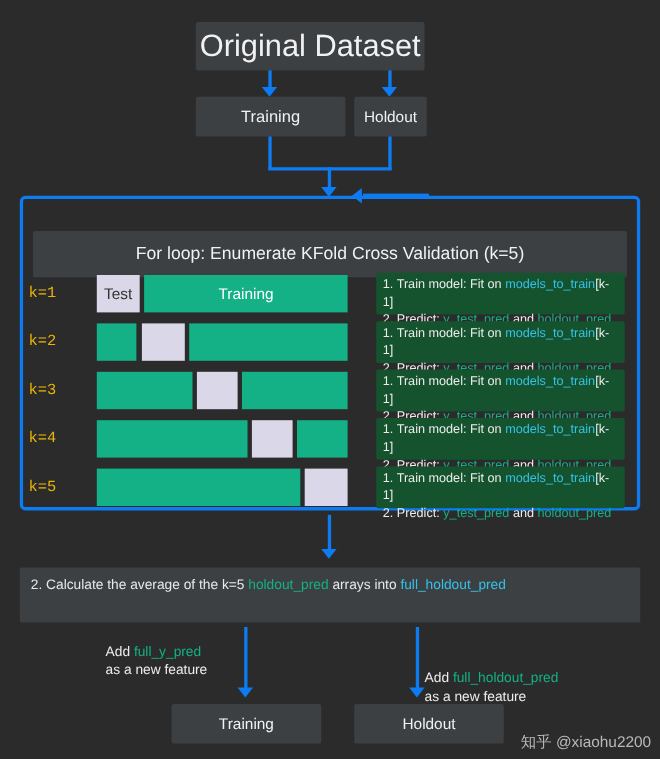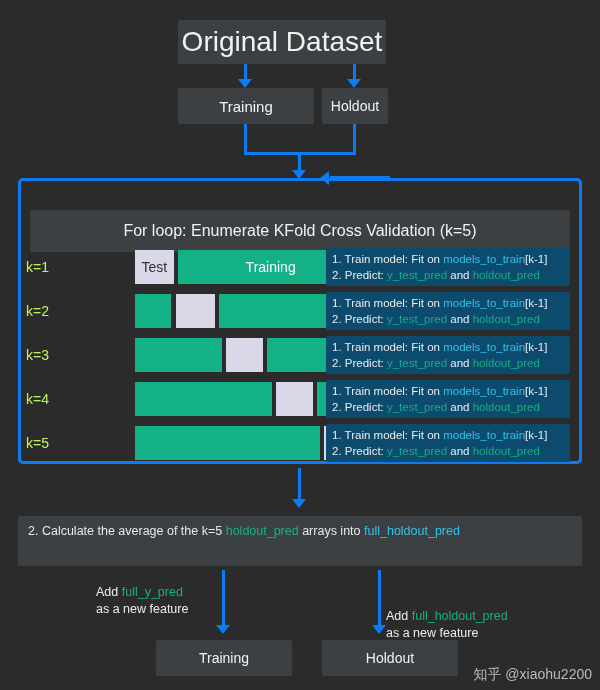--- a/index.html
+++ b/index.html
@@ -62,39 +62,39 @@
     font-size:16px; color:#f1f1f1;
     border-radius:2px;
     margin-top:18px;
   }
 
   
   .fold-row { position:absolute; left:26px; width:548px; height:38px; }
   .fold-label {
     position:absolute; left:0; top:0; width:36px; height:38px;
     display:flex; align-items:center; justify-content:flex-start;
-    font-size:14px; color:#bef264;
+    font-size:14px; color:#eab308;font-family:Liberation Mono, monospace;
   }
   .bar-track {
     position:absolute; left:62px; top:2px; width:228px; height:34px;
   }
-  .seg { position:absolute; top:0; height:34px; box-sizing:border-box;margin-left:47px; }
+  .seg { position:absolute; top:0; height:34px; box-sizing:border-box; }
   .seg.train { background:#13b185; }
   .seg.test  { background:#d9d7e8; }
   .seg .seglabel {
     display:flex; width:100%; height:100%;
     align-items:center; justify-content:center;
     font-size:14px;
   }
   .seg.train .seglabel { color:#ffffff; }
   .seg.test  .seglabel { color:#333333; }
 
   .desc {
-    position:absolute; left:300px; top:0; width:244px; height:38px;
-    background:#0c4a6e; border-radius:2px;
+    position:absolute; left:316px; top:0; width:226px; height:38px;
+    background:#14532d; border-radius:2px;
     padding:3px 6px; box-sizing:border-box;
     font-size:11.5px; line-height:16px;
     color:#ececec;
   }
   .tk { color:#35c1e8; }
   .tg { color:#13b185; }
 
   
   #cumulate-box {
     position:absolute; left:18px; top:516px; width:564px; height:50px;

